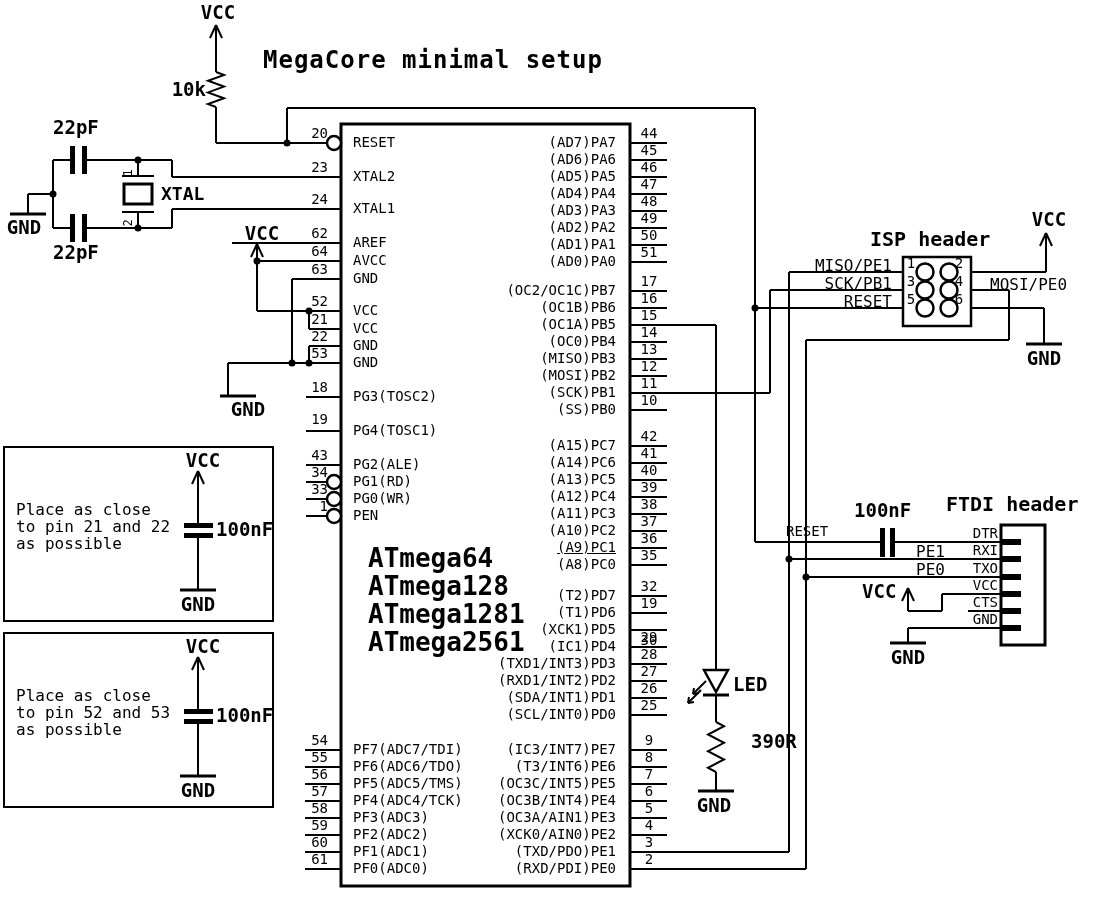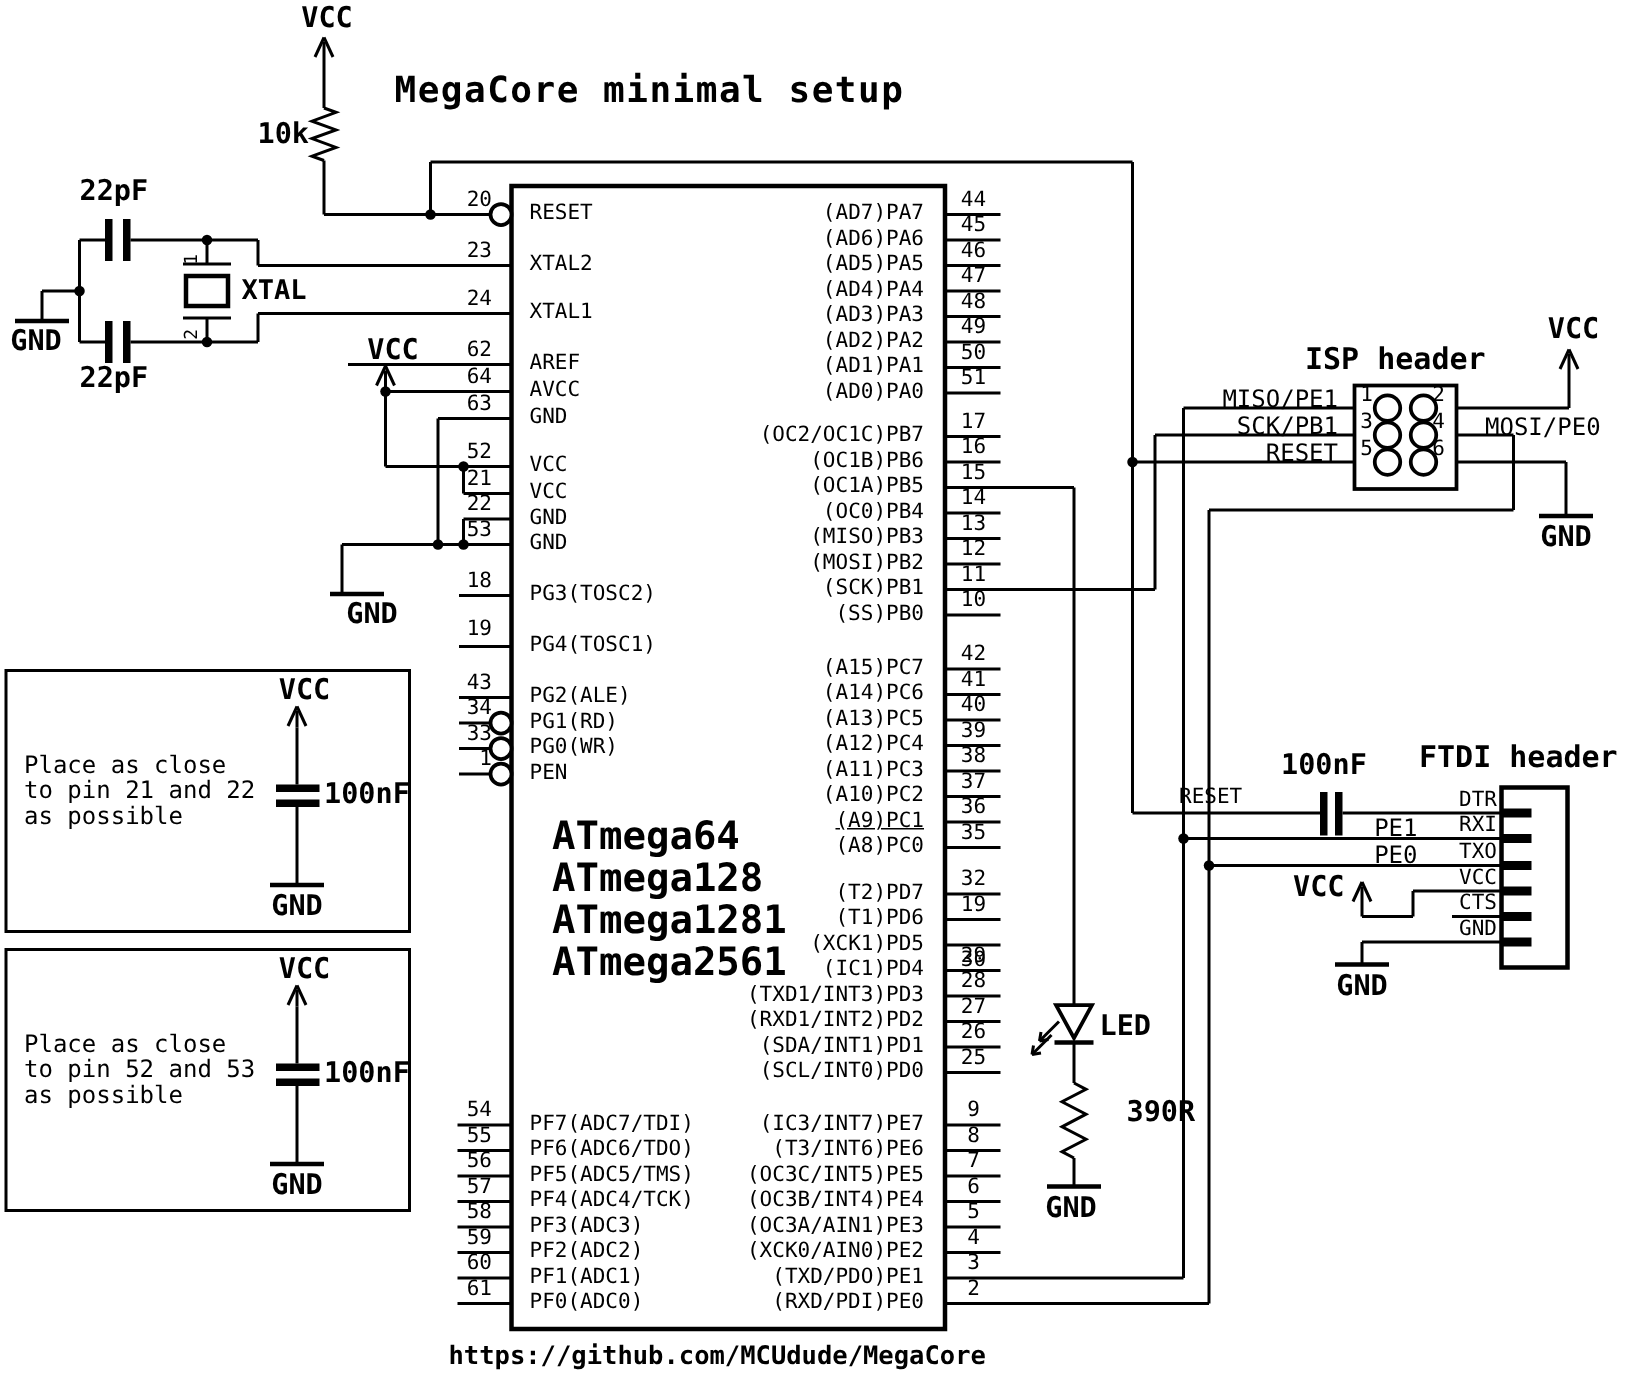--- a/index.html
+++ b/index.html
@@ -211,21 +211,20 @@
       <line x1="630" y1="767" x2="667" y2="767" stroke="#000000" stroke-width="2"></line>
       <line x1="630" y1="784" x2="667" y2="784" stroke="#000000" stroke-width="2"></line>
       <line x1="630" y1="801" x2="667" y2="801" stroke="#000000" stroke-width="2"></line>
       <line x1="630" y1="818" x2="667" y2="818" stroke="#000000" stroke-width="2"></line>
       <line x1="630" y1="835" x2="667" y2="835" stroke="#000000" stroke-width="2"></line>
       <line x1="630" y1="852" x2="789" y2="852" stroke="#000000" stroke-width="2"></line>
       <line x1="630" y1="869" x2="806" y2="869" stroke="#000000" stroke-width="2"></line>
     </svg>
 
   <div class="lb b f34" style="left:263px;top:48px;">MegaCore minimal setup</div>
-  <div class="lb b f17" style="left:299px;top:895px;">https://github.com/MCUdude/MegaCore</div>
 
   <div class="lb b f19 c" style="left:198px;top:2px;width:40px;">VCC</div>
   <div class="lb b f19 r" style="left:166px;top:79px;width:40px;">10k</div>
   <div class="lb b f19" style="left:53px;top:117px;">22pF</div>
   <div class="lb b f19" style="left:53px;top:242px;">22pF</div>
   <div class="lb b f19 c" style="left:2px;top:217px;width:44px;">GND</div>
   <div class="lb b f18" style="left:161px;top:184px;">XTAL</div>
   <div class="lb f12 rot" style="left:121px;top:163px;width:14px;">1</div>
   <div class="lb f12 rot" style="left:121px;top:213px;width:14px;">2</div>
 

